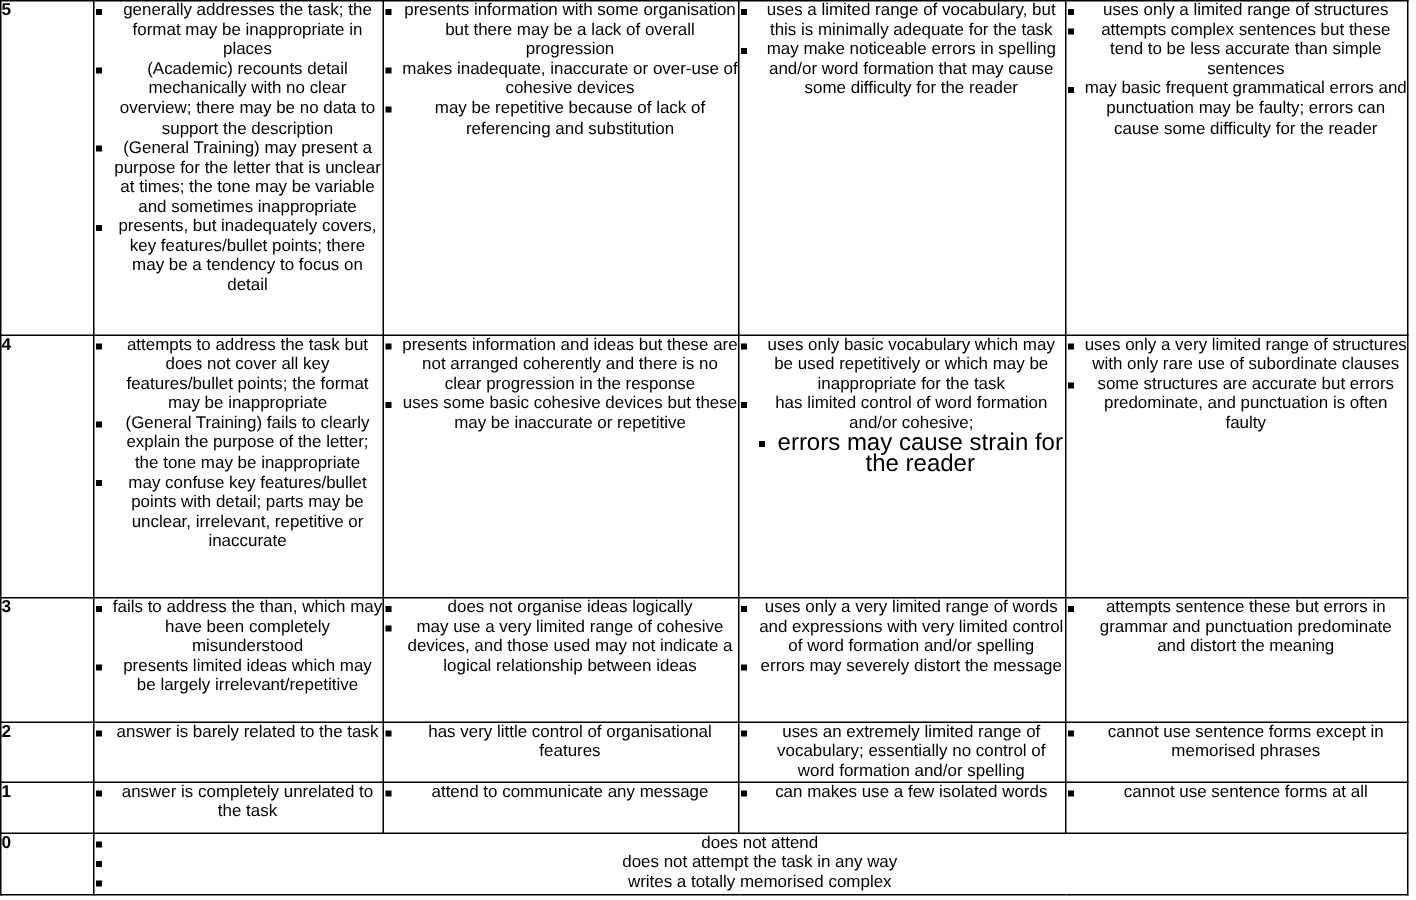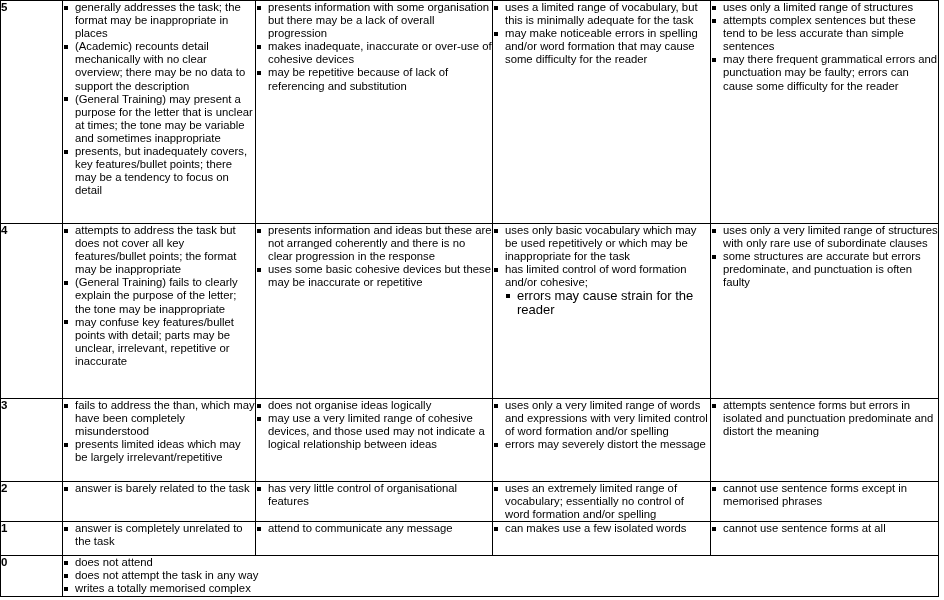--- a/index.html
+++ b/index.html
@@ -52,42 +52,42 @@
     list-style: none;
     margin: 0;
     padding: 0;
   }
   ul.blist > li {
     position: relative;
     padding-left: 12px;
     margin: 0 0 0 0;
     font-size: 11.3px;
     line-height: 13.1px;
-    text-align: left;
+    text-align: center;
   }
   ul.blist > li > .btxt {
     display: block;
   }
   ul.blist > li .bullet-sq {
     position: absolute;
     left: 1px;
     top: 4.5px;
     width: 4px;
     height: 4px;
     background: #000000;
   }
   ul.blist ul.sublist {
     list-style: none;
     margin: 0;
     padding: 0;
   }
   ul.sublist > li {
     position: relative;
     padding-left: 12px;
-    font-size: 13px;
+    font-size: 16px;
     line-height: 13.1px;
   }
   ul.sublist > li .bullet-sq {
     position: absolute;
     left: 1px;
     top: 4.5px;
     width: 4px;
     height: 4px;
     background: #000000;
   }
@@ -168,21 +168,21 @@
             <li>
                 <span class="bullet-sq"></span>
                 <span class="btxt">uses only a limited range of structures</span>
               </li>
             <li>
                 <span class="bullet-sq"></span>
                 <span class="btxt">attempts complex sentences but these tend to be less accurate than simple sentences</span>
               </li>
             <li>
                 <span class="bullet-sq"></span>
-                <span class="btxt">may there frequent grammatical errors and punctuation may be faulty; errors can cause some difficulty for the reader</span>
+                <span class="btxt">may basic frequent grammatical errors and punctuation may be faulty; errors can cause some difficulty for the reader</span>
               </li>
           </ul>
         </td>
       </tr>
 
       <tr class="row-4">
         <td class="score-cell"><span>4</span></td>
         <td class="desc-cell">
           <ul class="blist">
             <li>
@@ -275,21 +275,21 @@
             <li>
                 <span class="bullet-sq"></span>
                 <span class="btxt">errors may severely distort the message</span>
               </li>
           </ul>
         </td>
         <td class="desc-cell">
           <ul class="blist">
             <li>
                 <span class="bullet-sq"></span>
-                <span class="btxt">attempts sentence forms but errors in isolated and punctuation predominate and distort the meaning</span>
+                <span class="btxt">attempts sentence these but errors in grammar and punctuation predominate and distort the meaning</span>
               </li>
           </ul>
         </td>
       </tr>
 
       <tr class="row-2">
         <td class="score-cell"><span>2</span></td>
         <td class="desc-cell">
           <ul class="blist">
             <li>

